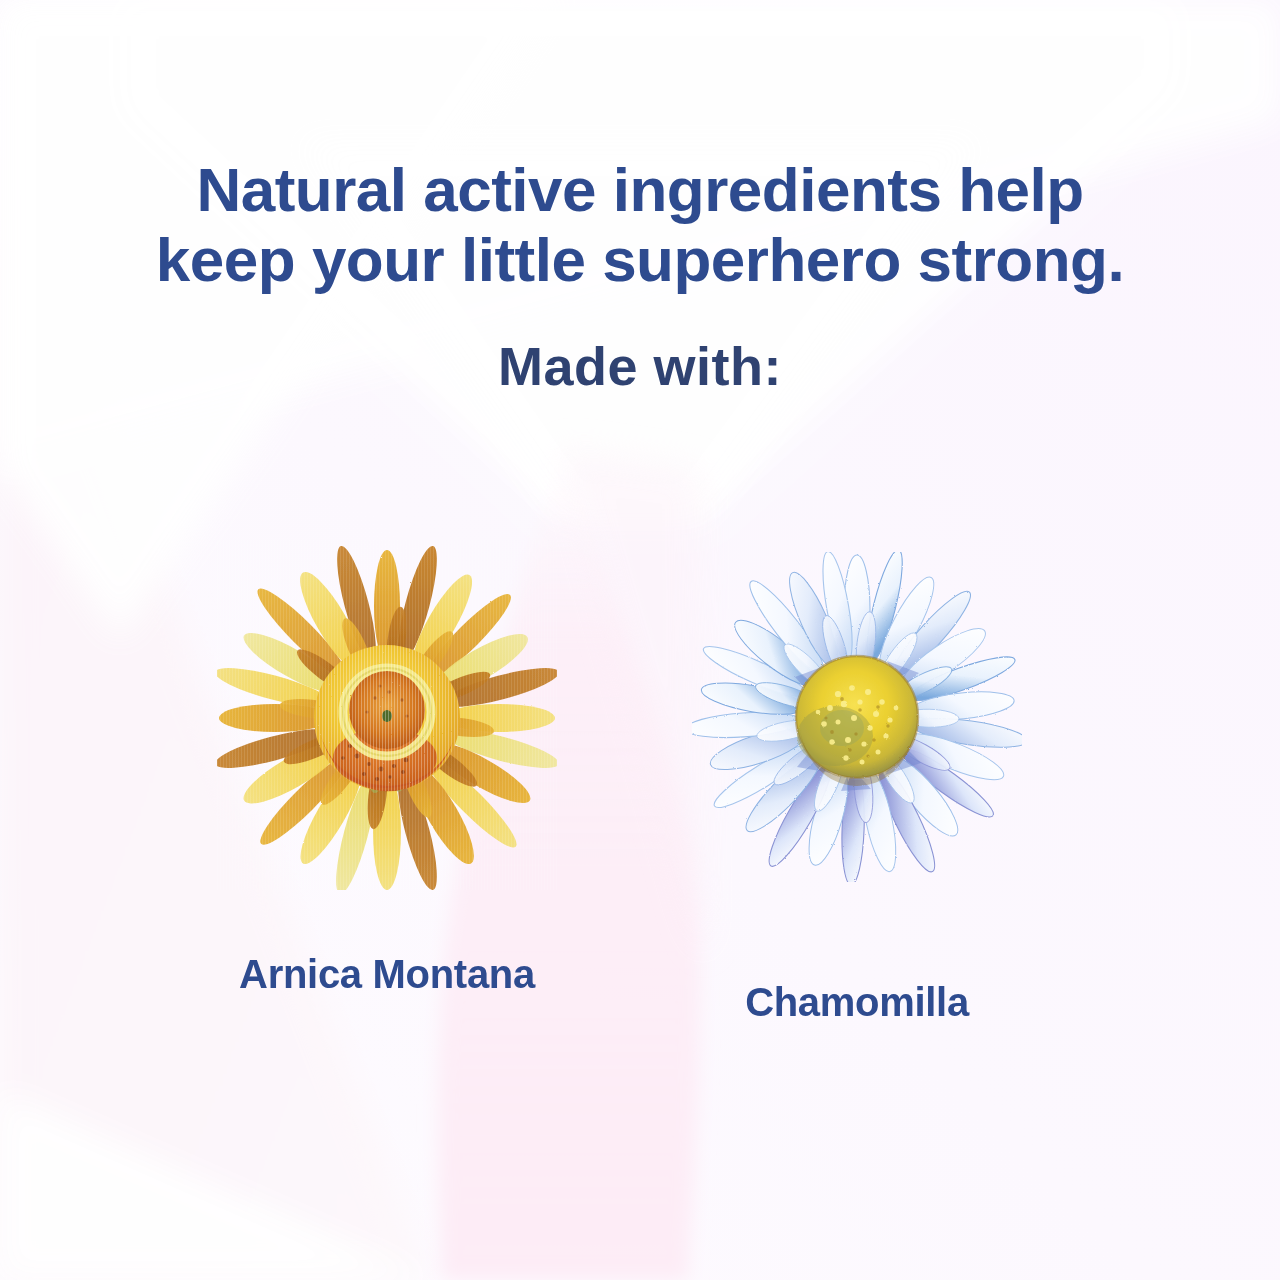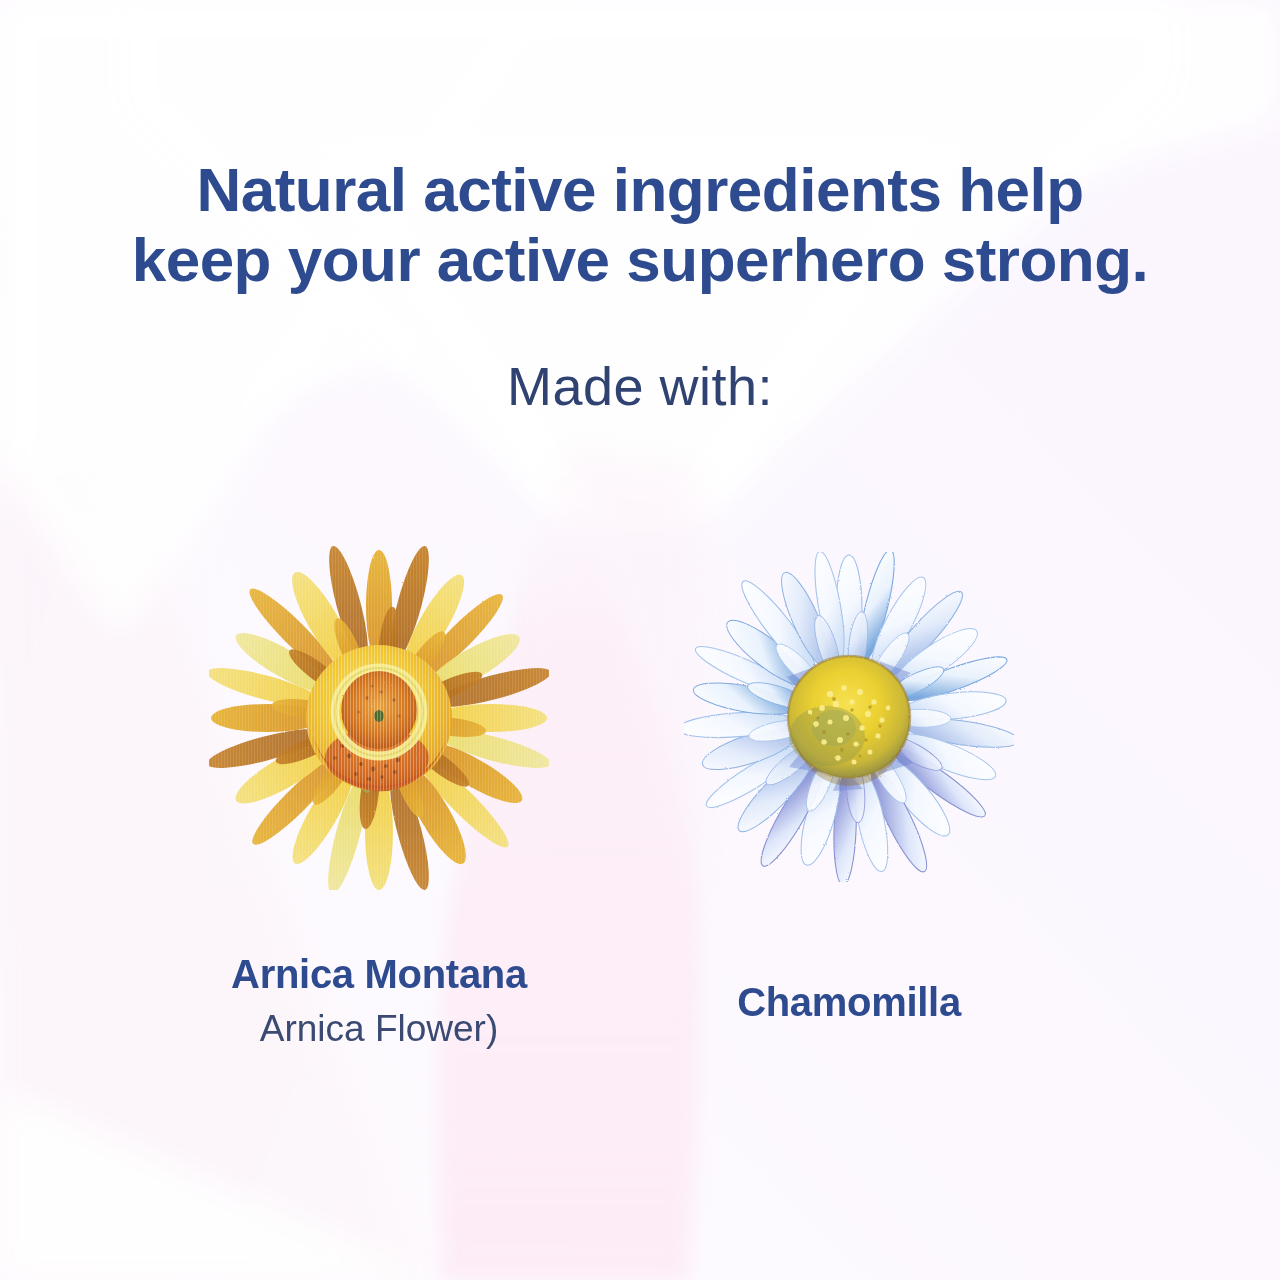--- a/index.html
+++ b/index.html
@@ -32,31 +32,31 @@
     text-align:center;
     color:#2e4b8f;
     font-weight:bold;
     font-size:62px;
     line-height:1.13;
     letter-spacing:-0.5px;
   }
   .headline .ln{ display:block; white-space:nowrap; }
 
   .made-with{
-    margin-top:60px;
+    margin-top:40px;
     color:#2f4271;
     font-size:54px;
-    font-weight:400;
+    font-weight:700;
     letter-spacing:0.5px;
   }
 
   
   .ingredients{
     position:absolute;
-    top:540px; left:0;
+    top:540px; left:8px;
     width:1228px;
     display:flex;
     justify-content:center;
     align-items:flex-start;
   }
   .ing-col{
     display:flex; flex-direction:column; align-items:center;
   }
   .ing-col.arnica{ width:470px; }
   .ing-col.chamomilla{ width:470px; }
@@ -137,21 +137,21 @@
              C438,1170 432,1030 452,900
              C474,752 520,580 562,452 Z" fill="url(#gPink)" filter="url(#softBlur)"></path>
 
     <path d="M560,450 L705,960 L700,470 Z" fill="#fdf2f9" opacity="0.55" filter="url(#softBlur2)"></path>
   </svg>
 
   <div id="content">
 
     <div class="headline">
       <span class="ln">Natural active ingredients help</span>
-      <span class="ln">keep your active superhero strong.</span>
+      <span class="ln">keep your little superhero strong.</span>
     </div>
 
     <div class="made-with">Made with:</div>
 
   </div>
 
   <div class="ingredients">
 
     <div class="ing-col arnica">
 
@@ -366,21 +366,20 @@
 
             <circle cx="170" cy="178" r="73" fill="url(#stripeA)"></circle>
           </g>
 
           <rect x="0" y="0" width="340" height="350" fill="url(#stripeA)" opacity="0.5"></rect>
         </svg>
       </div>
 
       <div class="ing-name">Arnica Montana</div>
       <div class="ing-common">
-        <span class="ln">Arnica Flower)</span>
       </div>
     </div>
 
     <div class="ing-col chamomilla">
 
       <div class="flower-wrap chamomilla">
         <svg viewBox="0 0 330 330" width="330" height="330" aria-hidden="true">
           <defs>
             <linearGradient id="pC1" x1="0" y1="0" x2="0.3" y2="1">
               <stop offset="0%" stop-color="#ffffff"></stop>

